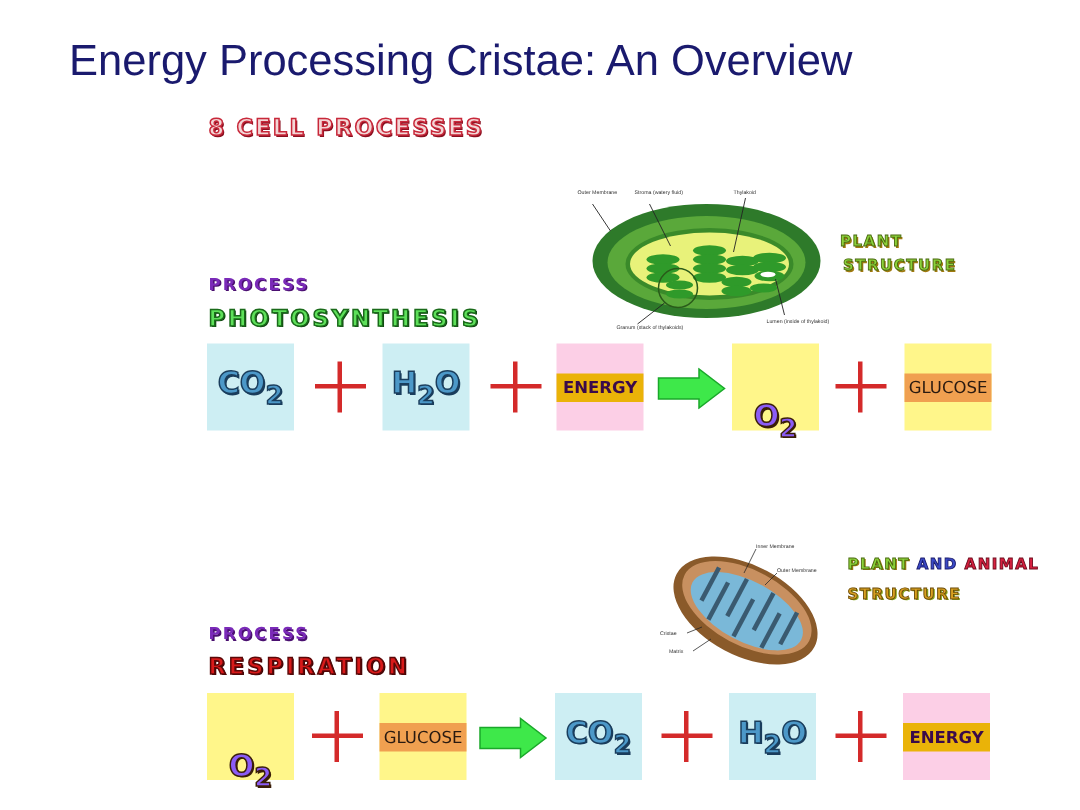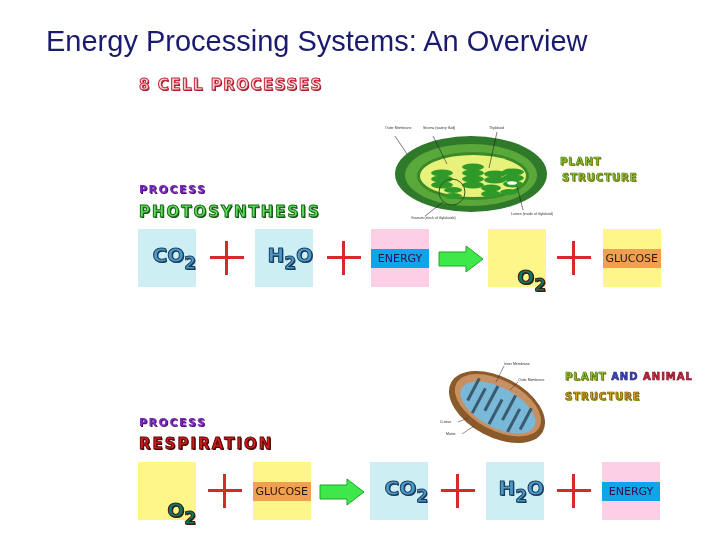--- a/index.html
+++ b/index.html
@@ -5,46 +5,46 @@
   html, body { margin: 0; padding: 0; background: #ffffff; }
   body { width: 720px; height: 540px; position: relative; overflow: hidden; font-family: "Liberation Sans", sans-serif; }
   .abs { position: absolute; }
   .title { left: 46px; top: 25px; font-size: 29px; color: #1a1a6e; letter-spacing: 0px; white-space: nowrap; }
   .cartoon { font-family: "DejaVu Sans", sans-serif; font-weight: bold; letter-spacing: 1.5px; white-space: nowrap; }
   .subtitle { left: 139px; top: 76px; font-size: 15px; color: #f3d6d6; -webkit-text-stroke: 1px #c8283a; text-shadow: 1px 1px 0 #8a1020; }
   .proc-lbl { font-size: 11px; color: #7a2ab8; text-shadow: 1px 1px 0 #4a1070; }
   .proc-name { font-size: 15px; letter-spacing: 2px; text-align: center; }
   .photo { color: #5ee05a; -webkit-text-stroke: 1px #1a6a1a; text-shadow: 1px 1px 0 #0e3e0e; }
   .resp { color: #d81a1a; -webkit-text-stroke: 1px #5a0808; text-shadow: 1px 1px 0 #3a0404; }
-  .box { width: 58px; height: 58px; display: flex; align-items: center; justify-content: flex-end; }
+  .box { width: 58px; height: 58px; display: flex; align-items: center; justify-content: center; }
   .blue { background: #cdeef3; }
   .yellow { background: #fff68a; }
   .pink { background: #fccfe6; }
   .chem { font-family: "DejaVu Sans", sans-serif; font-weight: bold; font-size: 20px; white-space: nowrap; }
   .chem sub { font-size: 17px; vertical-align: -7px; }
   .chem-blue { color: #4c98c8; -webkit-text-stroke: 1px #1a3d5c; text-shadow: 1px 1px 0 #1a3d5c; }
-  .chem-orange { color: #0f766e; -webkit-text-stroke: 1px #3a1e08; text-shadow: 1px 1px 0 #3a1e08; margin-top: 44px; }
+  .chem-orange { color: #8b5cf6; -webkit-text-stroke: 1px #3a1e08; text-shadow: 1px 1px 0 #3a1e08; margin-top: 44px; }
   .tag { font-family: "DejaVu Sans", sans-serif; font-size: 11px; padding: 3px 3px; white-space: nowrap; }
-  .tag-energy { background: #0ea5e9; color: #3a0a4a; width: 78px; text-align: center; box-sizing: border-box; }
+  .tag-energy { background: #eab308; color: #3a0a4a; width: 78px; text-align: center; box-sizing: border-box; font-weight: bold; }
   .tag-glucose { background: #f0a050; color: #2a1a10; width: 70px; text-align: center; box-sizing: border-box; }
   .plus { width: 34px; height: 34px; position: absolute; }
   .plus::before, .plus::after { content: ""; position: absolute; background: #d42a2a; }
   .plus::before { left: 15px; top: 0; width: 3px; height: 34px; }
   .plus::after { left: 0; top: 15px; width: 34px; height: 3px; }
   .struct { font-size: 10px; letter-spacing: 1px; }
   .green-txt { color: #8cd23a; -webkit-text-stroke: 0.6px #4a6a10; text-shadow: 1px 1px 0 #a07a10; }
   .blue-txt { color: #3a4ac8; -webkit-text-stroke: 0.6px #1a1a6a; }
   .red-txt { color: #d82040; -webkit-text-stroke: 0.6px #6a0a1a; }
   .orange-txt { color: #d8a020; -webkit-text-stroke: 0.6px #6a4a08; text-shadow: 1px 1px 0 #8aaa20; }
   .tiny { font-size: 3.5px; color: #333; white-space: nowrap; line-height: 4px; text-align: center; }
 </style>
 </head>
 <body>
 
-<div class="abs title">Energy Processing Systems:  An Overview</div>
+<div class="abs title">Energy Processing Cristae:  An Overview</div>
 <div class="abs cartoon subtitle">8 CELL PROCESSES</div>
 
 <div>
   <div class="abs cartoon proc-lbl" style="left:139px; top:183px;">PROCESS</div>
   <div class="abs cartoon proc-name photo" style="left:139px; top:203px;">PHOTOSYNTHESIS</div>
 
   <div class="abs" style="left:385px; top:122px; width:165px; height:100px;">
     <svg width="165" height="100" viewBox="0 0 165 100">
       <ellipse cx="86" cy="52" rx="76" ry="38" fill="#2e7a2a"></ellipse>
       <ellipse cx="86" cy="53" rx="66" ry="31" fill="#5aa83a"></ellipse>

